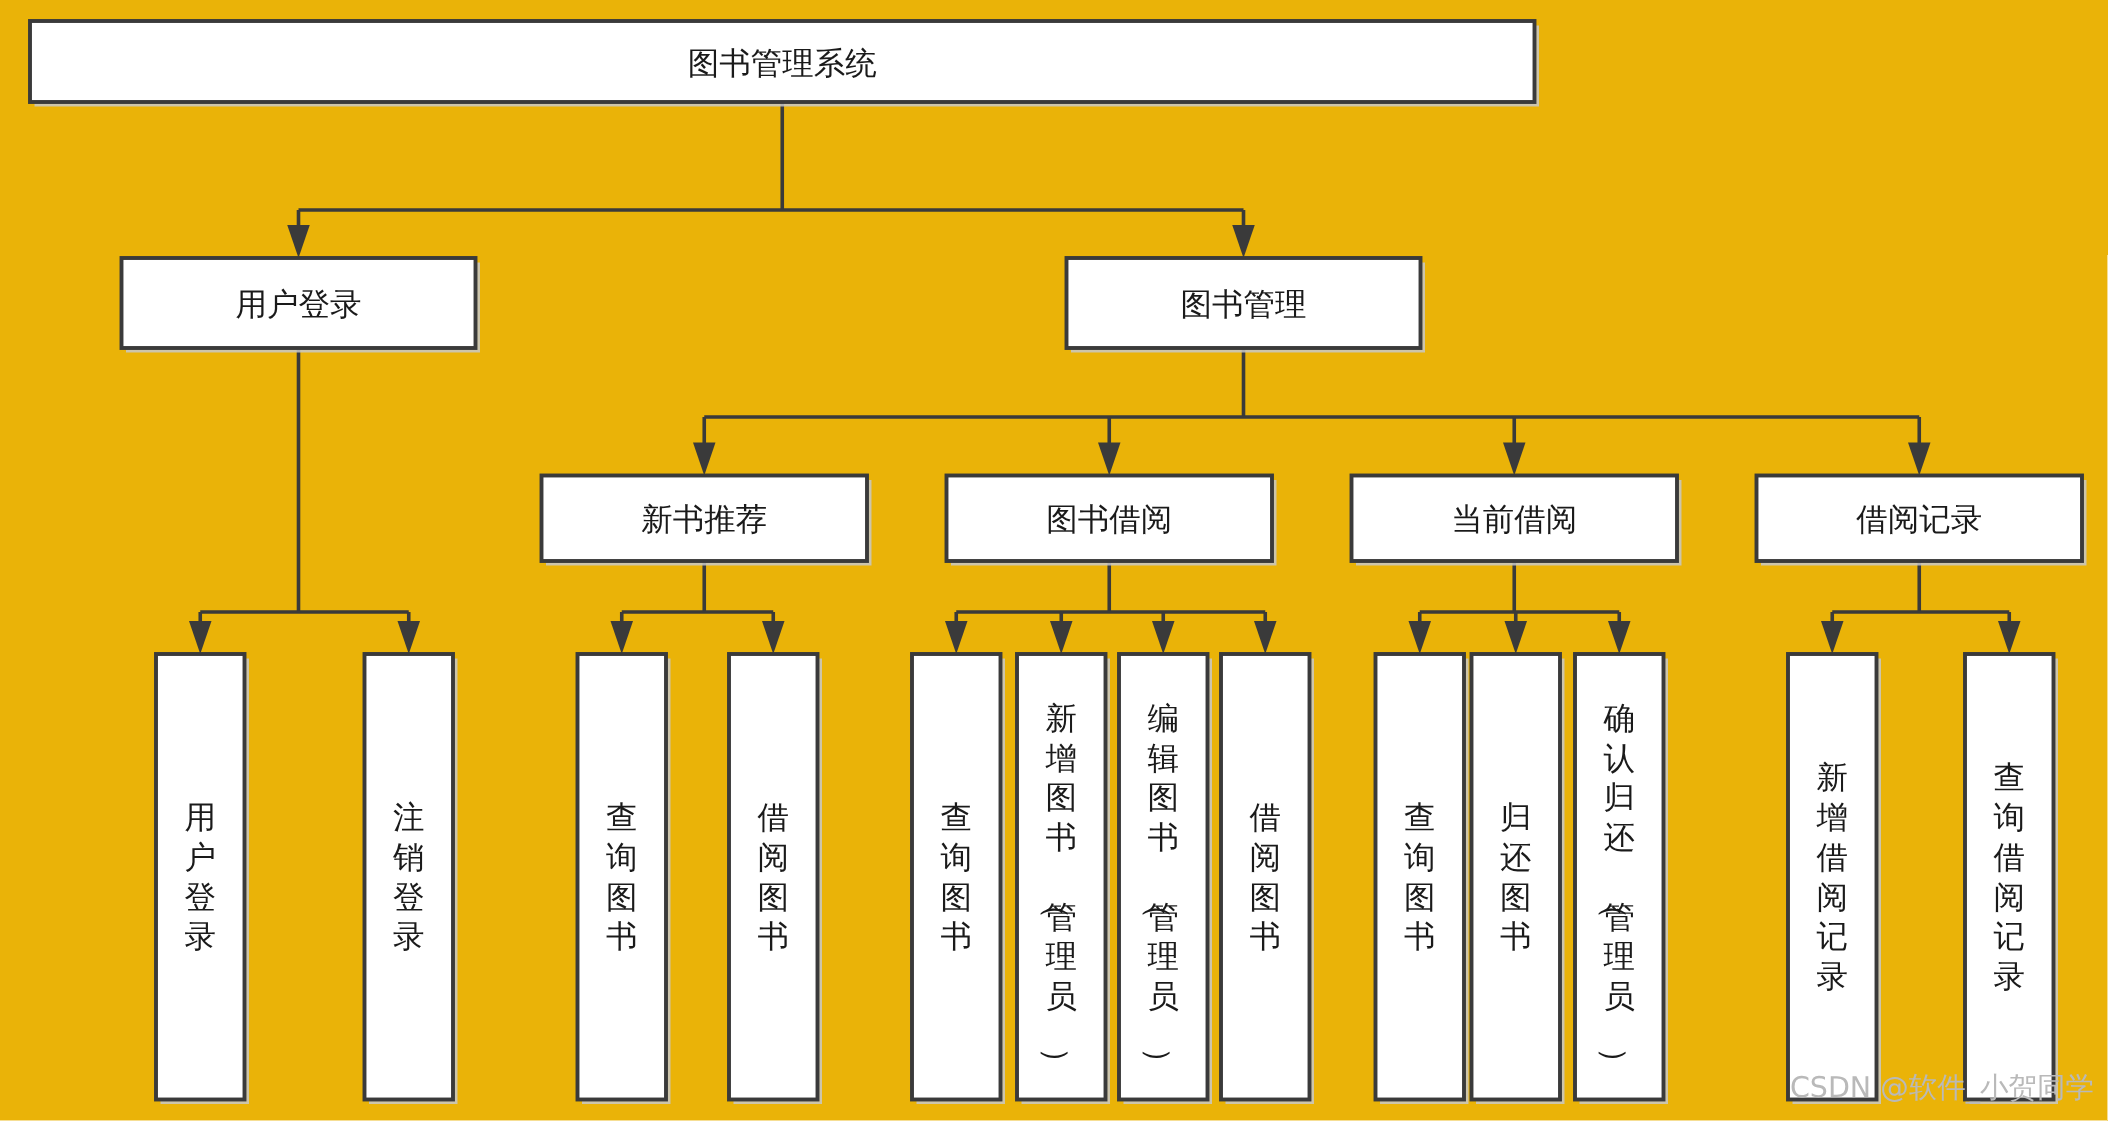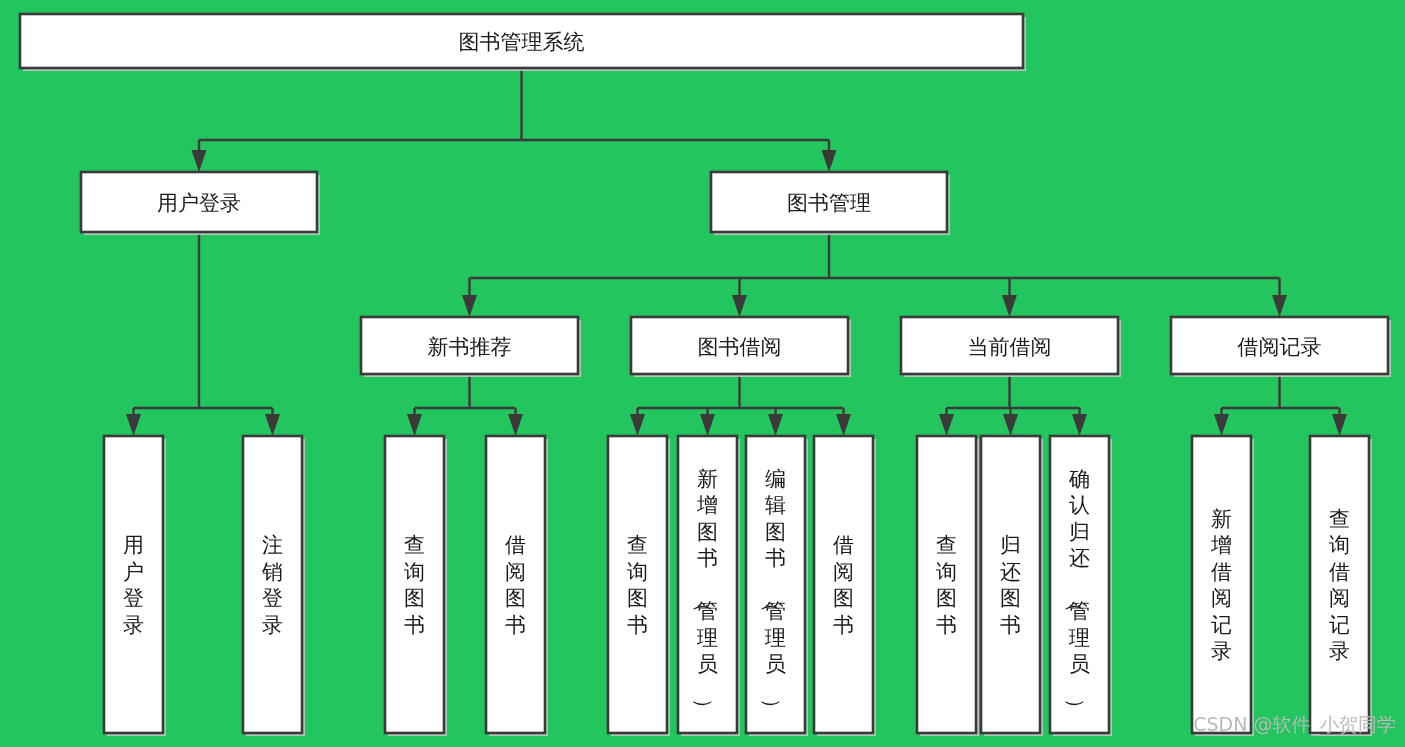--- a/index.html
+++ b/index.html
@@ -7,21 +7,21 @@
     padding: 0;
     background: #ffffff;
   }
   body {
     font-family: "DejaVu Sans", "Liberation Sans", sans-serif;
   }
   #diagram-root {
     position: relative;
     width: 1405px;
     height: 747px;
-    background: #22c55e;
+    background: #eab308;
     overflow: hidden;
   }
   svg.diagram-canvas {
     position: absolute;
     left: 0;
     top: 0;
     width: 1405px;
     height: 747px;
   }
   .node-box {

